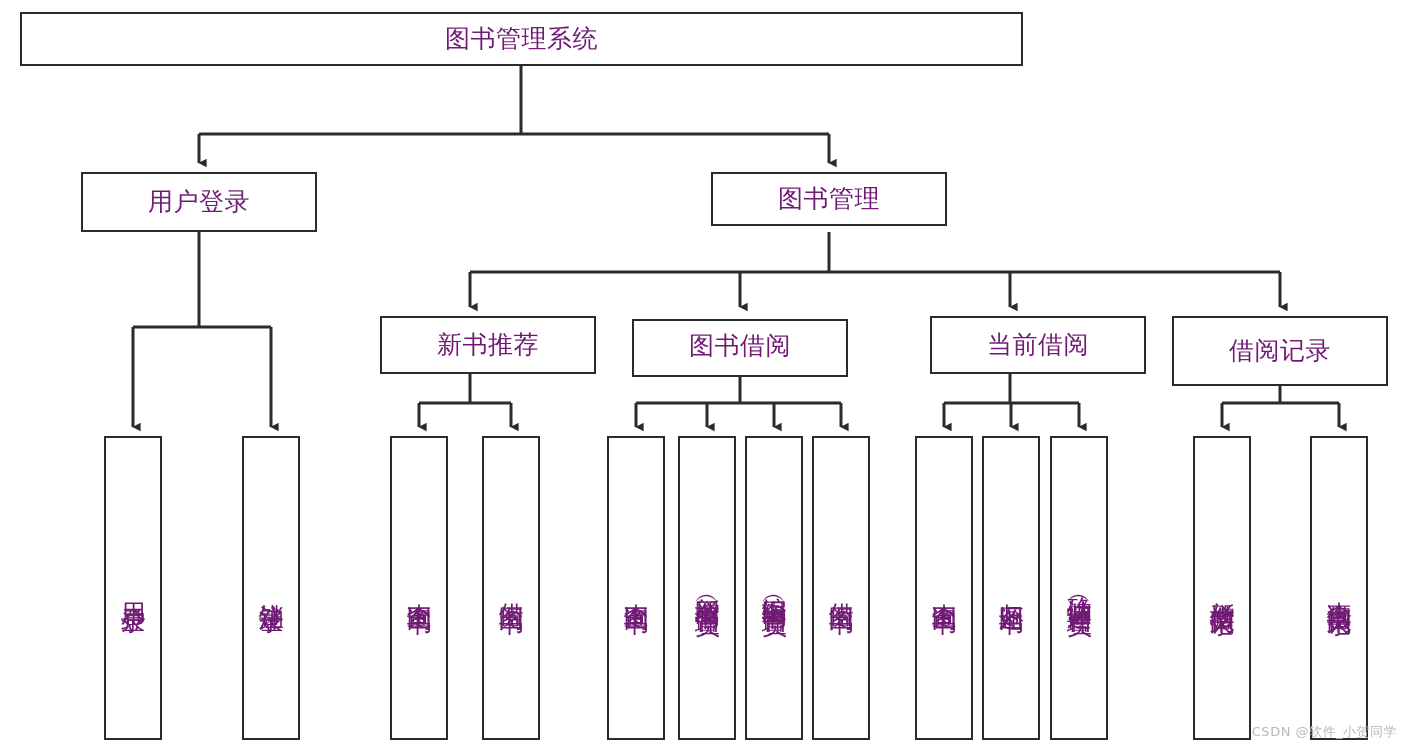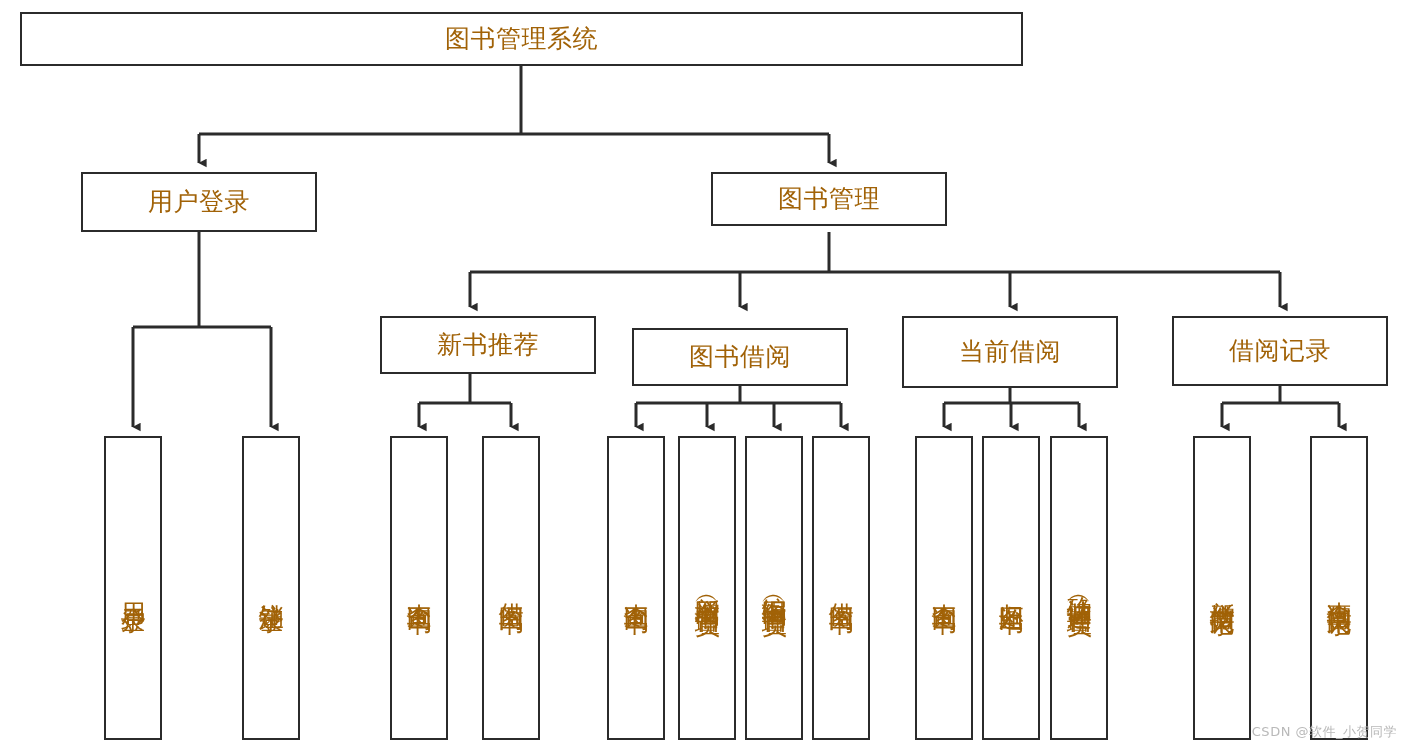--- a/index.html
+++ b/index.html
@@ -29,21 +29,21 @@
     position: absolute;
     box-sizing: border-box;
     background: #ffffff;
     border: 2.5px solid #2b2b2b;
     display: flex;
     align-items: center;
     justify-content: center;
     z-index: 3;
   }
   .node .label {
-    color: #a16207;
+    color: #701a75;
     line-height: 1.18;
     text-align: center;
     white-space: nowrap;
   }
   .node.horiz .label {
     font-size: 25px;
     letter-spacing: 0.5px;
   }
   .node.vert {
     align-items: center;
@@ -131,24 +131,24 @@
   <div class="node horiz" style="left:81px; top:172px; width:236px; height:60px;">
     <span class="label">用户登录</span>
   </div>
   <div class="node horiz" style="left:711px; top:172px; width:236px; height:54px;">
     <span class="label">图书管理</span>
   </div>
 
   <div class="node horiz" style="left:380px; top:316px; width:216px; height:58px;">
     <span class="label">新书推荐</span>
   </div>
-  <div class="node horiz" style="left:632px; top:328px; width:216px; height:58px;">
+  <div class="node horiz" style="left:632px; top:319px; width:216px; height:58px;font-family:Liberation Mono, monospace;">
     <span class="label">图书借阅</span>
   </div>
-  <div class="node horiz" style="left:902px; top:316px; width:216px; height:72px;font-family:Liberation Serif, serif;">
+  <div class="node horiz" style="left:930px; top:316px; width:216px; height:58px;font-family:Liberation Serif, serif;">
     <span class="label">当前借阅</span>
   </div>
   <div class="node horiz" style="left:1172px; top:316px; width:216px; height:70px;">
     <span class="label">借阅记录</span>
   </div>
 
   <div class="node vert" style="left:104px; top:436px; width:58px; height:304px;">
     <span class="label">用户登录</span>
   </div>
   <div class="node vert" style="left:242px; top:436px; width:58px; height:304px;">

